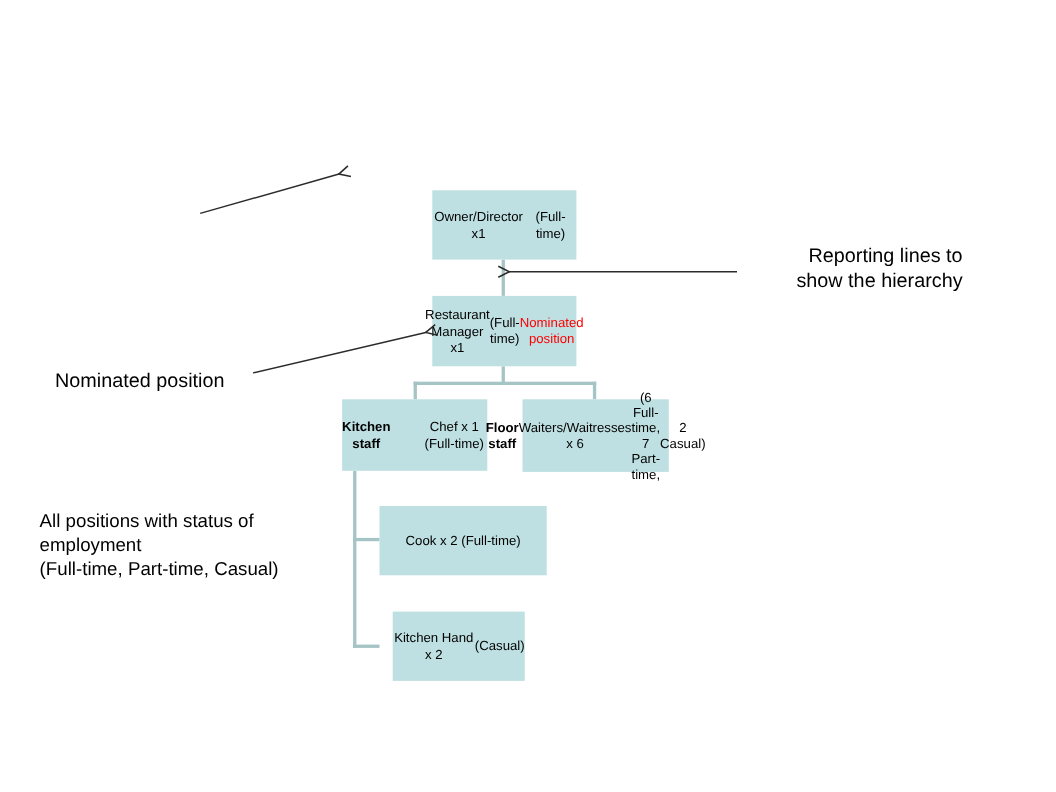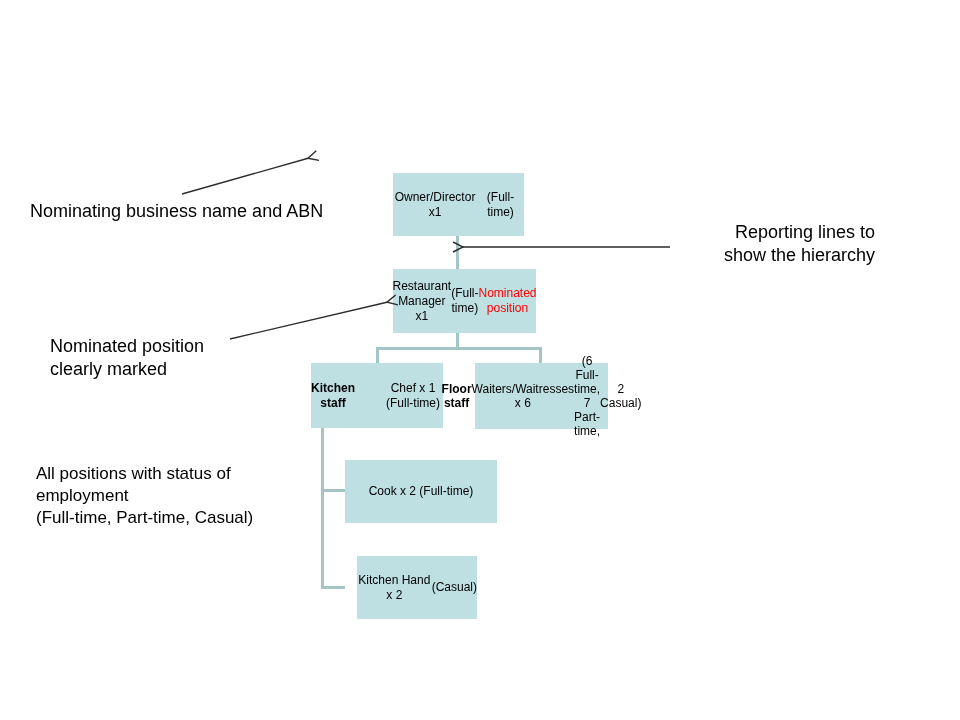--- a/index.html
+++ b/index.html
@@ -23,21 +23,21 @@
   
   .node{
     position:absolute;box-sizing:border-box;background:#bfe0e2;
     display:flex;flex-direction:row;justify-content:center;align-items:center;
     text-align:center;color:#000;font-size:12px;line-height:15px;
   }
   .node .line{white-space:pre-wrap;}
   .node .bold{font-weight:bold;}
   .node .red{color:#ff0000;}
   .node-owner   {left:393px;top:173px;width:131px;height:63px;}
-  .node-manager {left:393px;top:269px;width:143px;height:64px;}
+  .node-manager {left:393px;top:269px;width:131px;height:64px;}
   .node-kitchen {left:311px;top:363px;width:132px;height:65px;gap:28px;}
   .node-floor   {left:475px;top:363px;width:133px;height:66px;line-height:14px;}
   .node-cook    {left:345px;top:460px;width:152px;height:63px;}
   .node-hand    {left:345px;top:556px;width:120px;height:63px;margin-left:12px;}
   
   .conn{position:absolute;background:#a5c4c5;}
   .c-v1{left:456px;top:236px;width:3px;height:33px;}
   .c-v2{left:456px;top:333px;width:3px;height:17px;}
   .c-h1{left:376px;top:347px;width:166px;height:3px;}
   .c-v3{left:376px;top:347px;width:3px;height:16px;}
@@ -94,32 +94,28 @@
 
   <div class="node node-cook">
     <div class="line">Cook x 2 (Full-time)</div>
   </div>
 
   <div class="node node-hand">
     <div class="line">Kitchen Hand x 2</div>
     <div class="line">(Casual)</div>
   </div>
 
-  <div class="note note-abn">
-    <div>Nominating business name and ABN</div>
-  </div>
 
   <div class="note note-reporting">
     <div>Reporting lines to</div>
     <div>show the hierarchy</div>
   </div>
 
   <div class="note note-nominated">
     <div>Nominated position</div>
-    <div>clearly marked</div>
   </div>
 
   <div class="note note-status">
     <div>All positions with status of</div>
     <div>employment</div>
     <div>(Full-time, Part-time, Casual)</div>
   </div>
 
   <svg class="arrows" viewBox="0 0 960 720" xmlns="http://www.w3.org/2000/svg">
     <defs>

